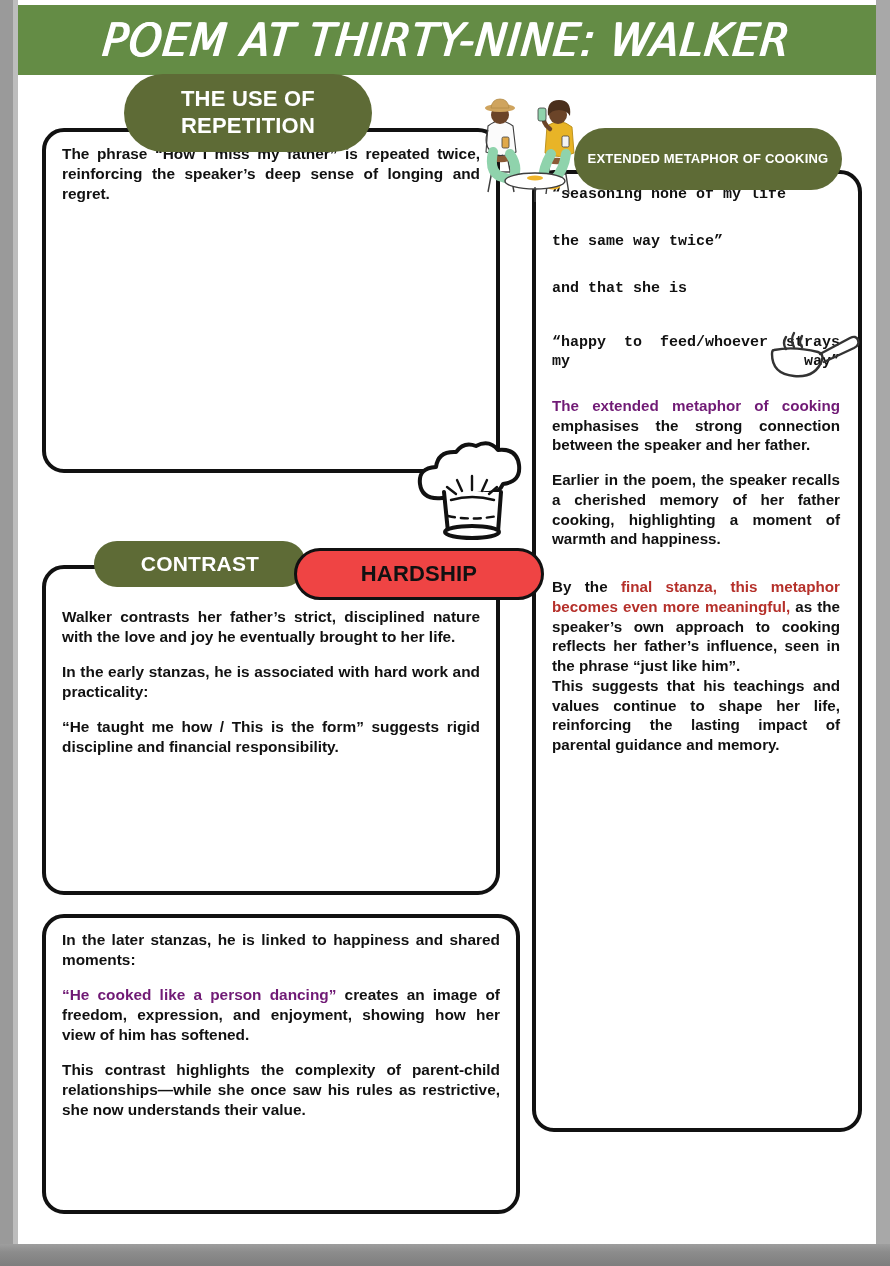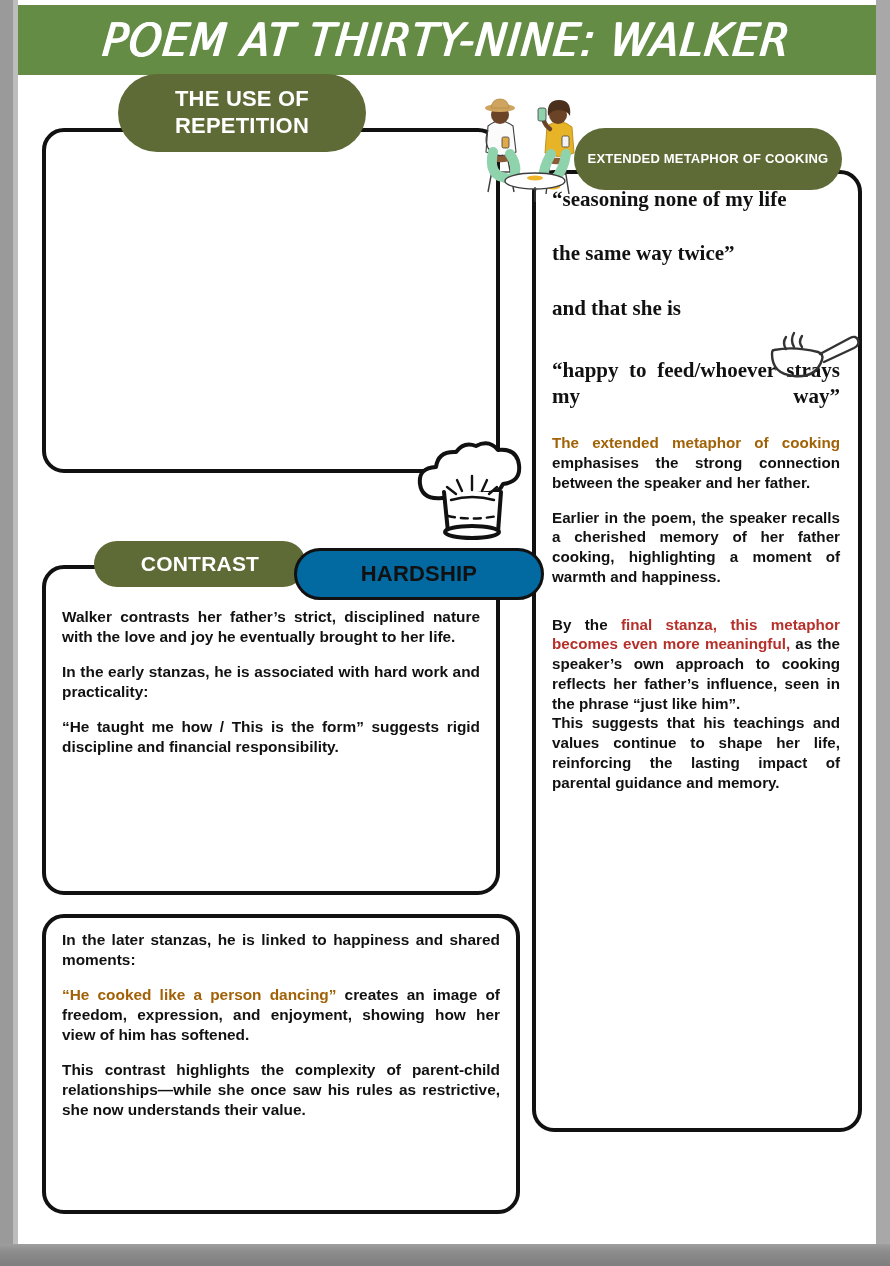--- a/index.html
+++ b/index.html
@@ -72,56 +72,56 @@
     font-family: "Liberation Sans", sans-serif;
     font-weight: bold;
     line-height: 1.22;
     letter-spacing: 0.2px;
   }
   .pill-green {
     background: #5E6B36;
     color: #ffffff;
   }
   .pill-white {
-    background: #0369a1;
+    background: #ef4444;
     color: #111111;
     border: 3.5px solid #111111;
   }
 
   
   .body-text {
     font-family: "Liberation Sans", sans-serif;
     font-weight: bold;
     color: #111111;
     text-align: justify;
     font-size: 15.4px;
     line-height: 1.30;
   }
   .body-text p { margin: 0 0 15px 0; }
   .body-text p:last-child { margin-bottom: 0; }
-  .red-a { color: #a16207; }
+  .red-a { color: #701a75; }
   .red-b { color: #B5302A; }
 
   .quote-line {
-    font-family: Liberation Serif, serif;
+    font-family: Liberation Mono, monospace;
     font-weight: bold;
     color: #111111;
-    font-size: 21px;
+    font-size: 15px;
     line-height: 1.25;
     text-align: justify;
     margin: 0 0 28px 0;
   }
   .quote-just { text-align: justify; text-align-last: justify; }
 
   
   .illus { position: absolute; }
 
   
   #box-repetition  { left: 24px;  top: 128px; width: 458px; height: 345px; }
-  #pill-repetition { left: 100px; top: 74px;  width: 248px; height: 78px; font-size: 22px; z-index: 6; }
+  #pill-repetition { left: 106px; top: 74px;  width: 248px; height: 78px; font-size: 22px; z-index: 6; }
 
   #box-contrast    { left: 24px;  top: 565px; width: 458px; height: 330px; }
   #pill-contrast   { left: 76px;  top: 541px; width: 212px; height: 46px; font-size: 21px; z-index: 6; }
   #pill-hardship   { left: 276px; top: 548px; width: 250px; height: 52px; font-size: 22px; z-index: 7; }
 
   #box-warmth      { left: 24px;  top: 914px; width: 478px; height: 300px; }
   #pill-warmth     { left: 266px; top: 908px; width: 240px; height: 48px; font-size: 22px; z-index: 7; }
 
   #box-metaphor    { left: 514px; top: 170px; width: 330px; height: 962px; }
   #pill-metaphor   { left: 556px; top: 128px; width: 268px; height: 62px; font-size: 13px; z-index: 6; }
@@ -142,20 +142,21 @@
   <div id="page">
 
     <div class="header-band">
       <div class="header-title">POEM AT THIRTY-NINE:  WALKER</div>
     </div>
 
     <div class="pill pill-green" id="pill-repetition">THE USE OF REPETITION</div>
 
     <div class="panel" id="box-repetition">
       <div class="body-text">
+        <p>The phrase “How I miss my father” is repeated twice, reinforcing the speaker’s deep sense of longing and regret.</p>
       </div>
     </div>
 
     <div class="pill pill-green" id="pill-contrast">CONTRAST</div>
 
     <div class="pill pill-white" id="pill-hardship">HARDSHIP</div>
 
     <div class="panel" id="box-contrast">
       <div class="body-text" style="padding-top:26px;">
         <p>Walker contrasts her father’s strict, disciplined nature with the love and joy he eventually brought to her life.</p>

